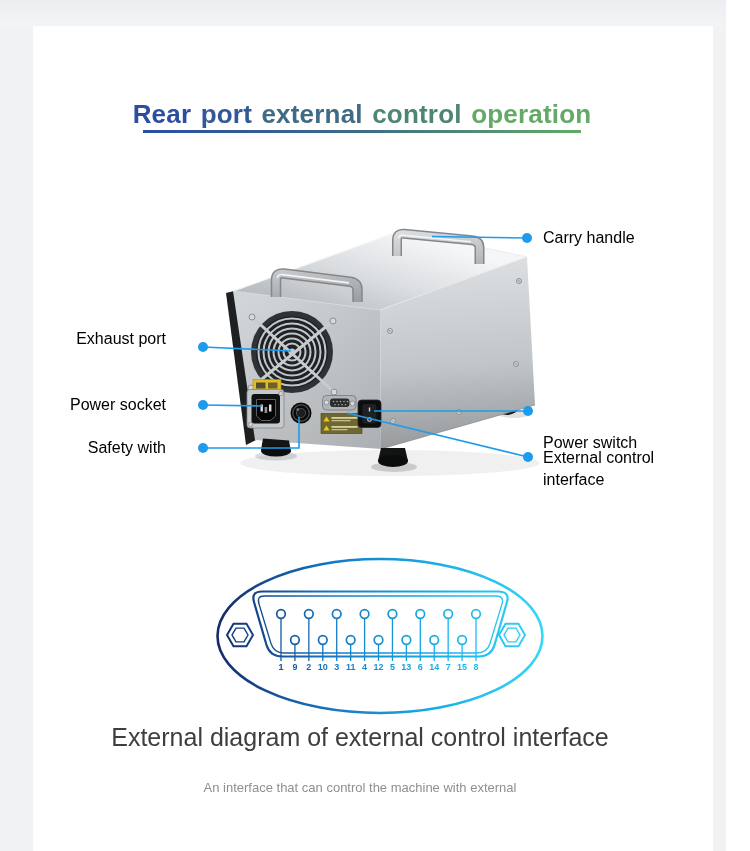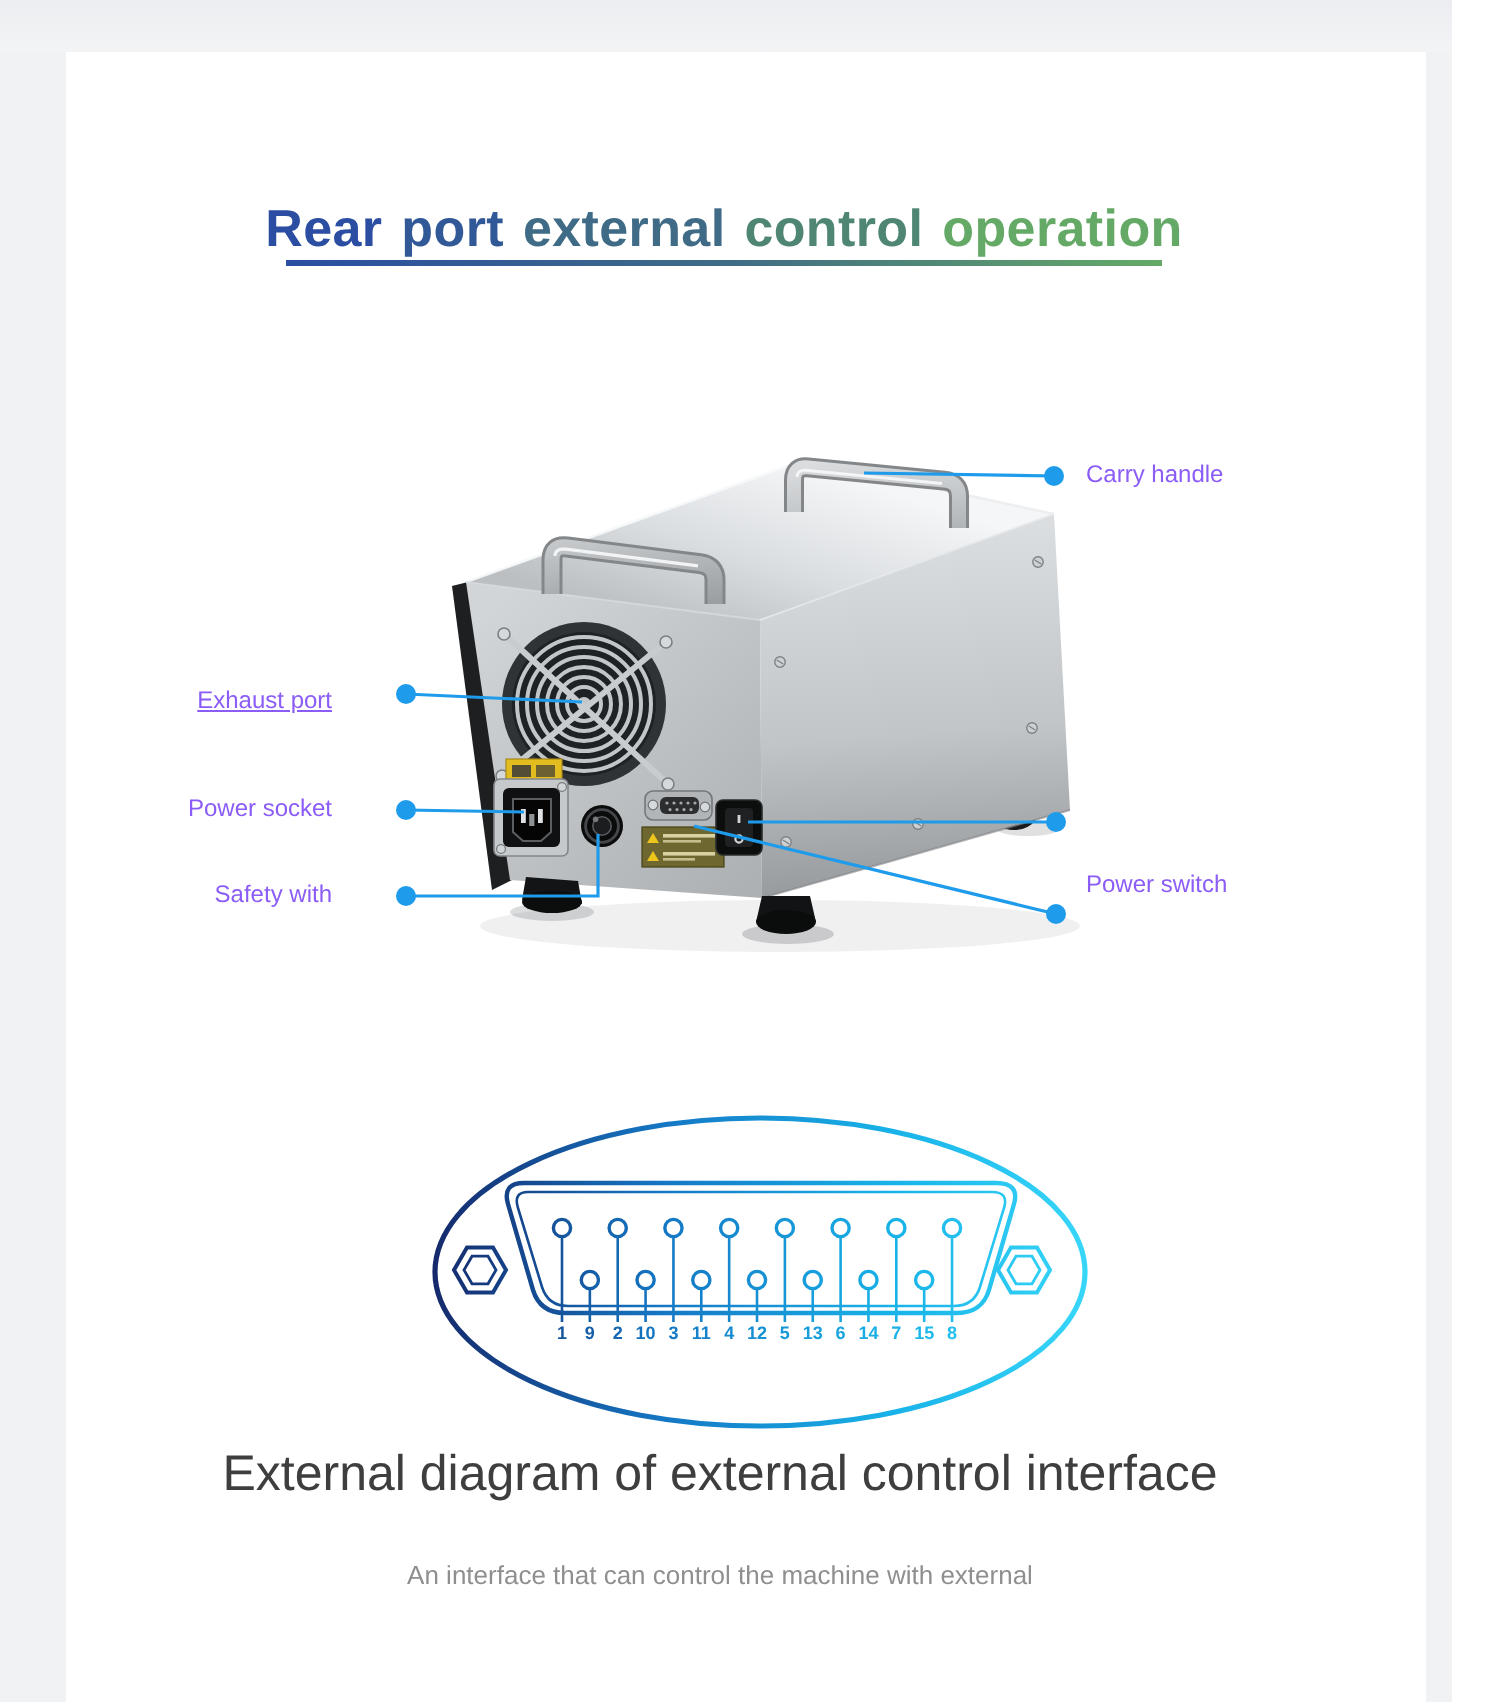--- a/index.html
+++ b/index.html
@@ -10,23 +10,23 @@
   .band-top { left:0; top:0; width:750px; height:26px; background:linear-gradient(180deg,#ecedf0,#f3f4f6); }
   .band-left { left:0; top:26px; width:33px; height:825px; }
   .band-right { left:713px; top:26px; width:37px; height:825px; }
 
   .title { position:absolute; left:0; top:99px; width:724px; text-align:center;
            font-size:26px; font-weight:bold; letter-spacing:0.2px; }
   .title .w { padding:0 1px; }
   .title-underline { position:absolute; left:143px; top:130px; width:438px; height:3px;
            background:linear-gradient(90deg,#2b4da2,#3f6b86,#64aa66); }
 
-  .callout-label { position:absolute; font-size:12px; line-height:21.5px; color:#8b5cf6; white-space:nowrap; }
+  .callout-label { position:absolute; font-size:16px; line-height:21.5px; color:#000000; white-space:nowrap; }
   .lbl-right { text-align:right; }
-  .lbl-exhaust { right:560px; top:340px;text-decoration:underline; }
+  .lbl-exhaust { right:560px; top:328px; }
   .lbl-socket  { right:560px; top:394px; }
   .lbl-safety  { right:560px; top:437px; }
   .lbl-handle  { left:543px; top:227px; }
   .lbl-switch  { left:543px; top:400px;margin-top:32px; }
   .lbl-extctl  { left:543px; top:447px; width:148px; white-space:normal; }
 
   .scene { position:absolute; left:0; top:0; width:750px; height:851px; }
 
   .caption { position:absolute; top:723px; left:20px; width:680px; text-align:center;
              font-size:25px; color:#3e3e3e; }
@@ -276,17 +276,18 @@
           <text x="476.02" y="669.5" text-anchor="middle" fill="url(#gSchem)" stroke="none" font-size="9" font-weight="bold" font-family="&quot;Liberation Sans&quot;, sans-serif">8</text>
         </g>
     </g>
   </svg>
 
   <div class="callout-label lbl-right lbl-exhaust">Exhaust port</div>
   <div class="callout-label lbl-right lbl-socket">Power socket</div>
   <div class="callout-label lbl-right lbl-safety">Safety with</div>
   <div class="callout-label lbl-handle">Carry handle</div>
   <div class="callout-label lbl-switch">Power switch</div>
+  <div class="callout-label lbl-extctl">External control interface</div>
 
   <div class="caption">External diagram of external control interface</div>
   <div class="subcaption">An interface that can control the machine with external</div>
 
 </div>
 
 </body></html>

